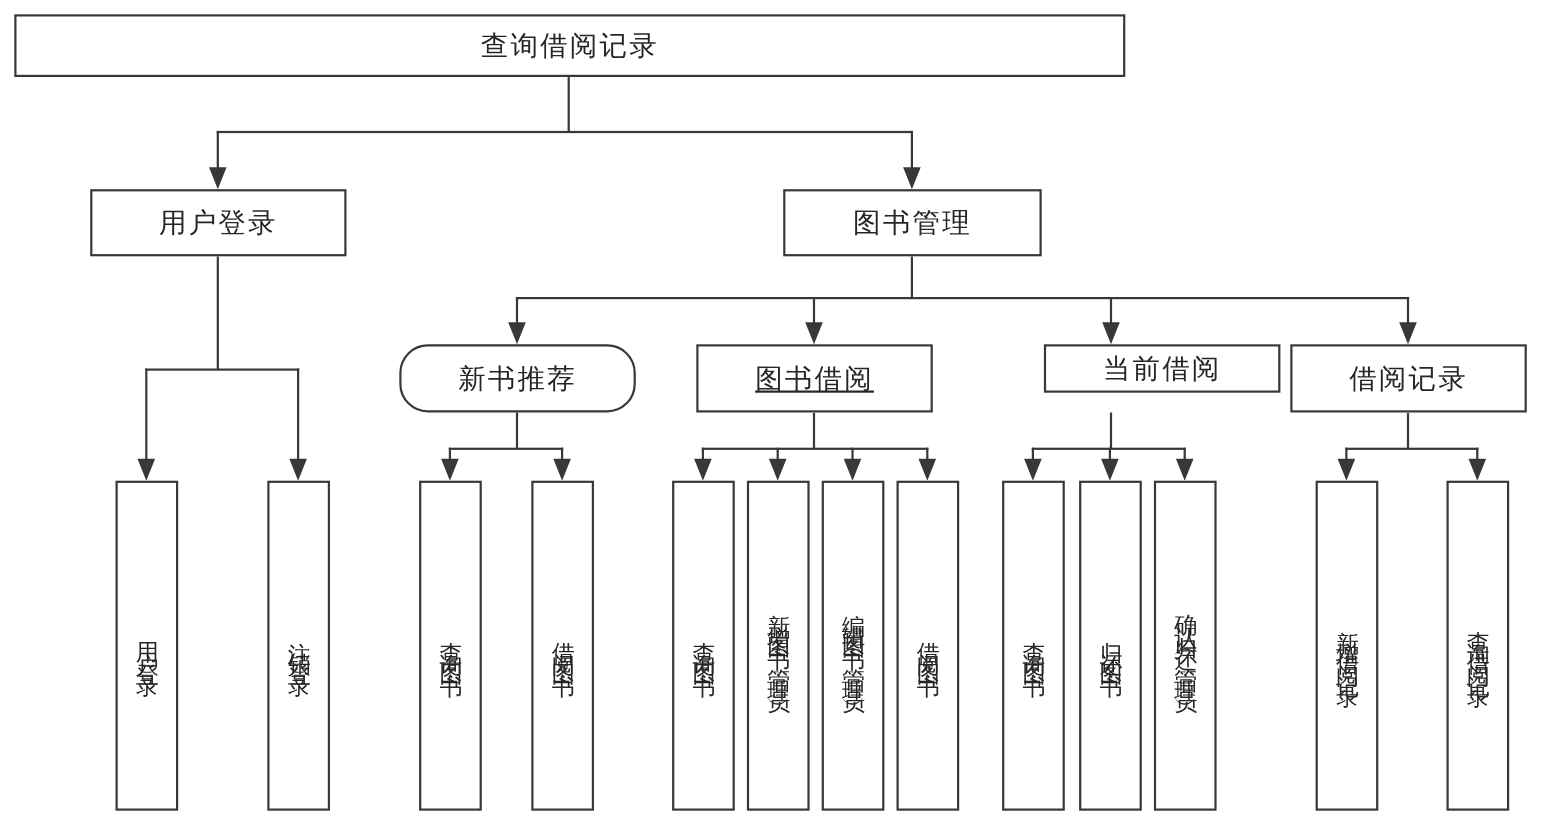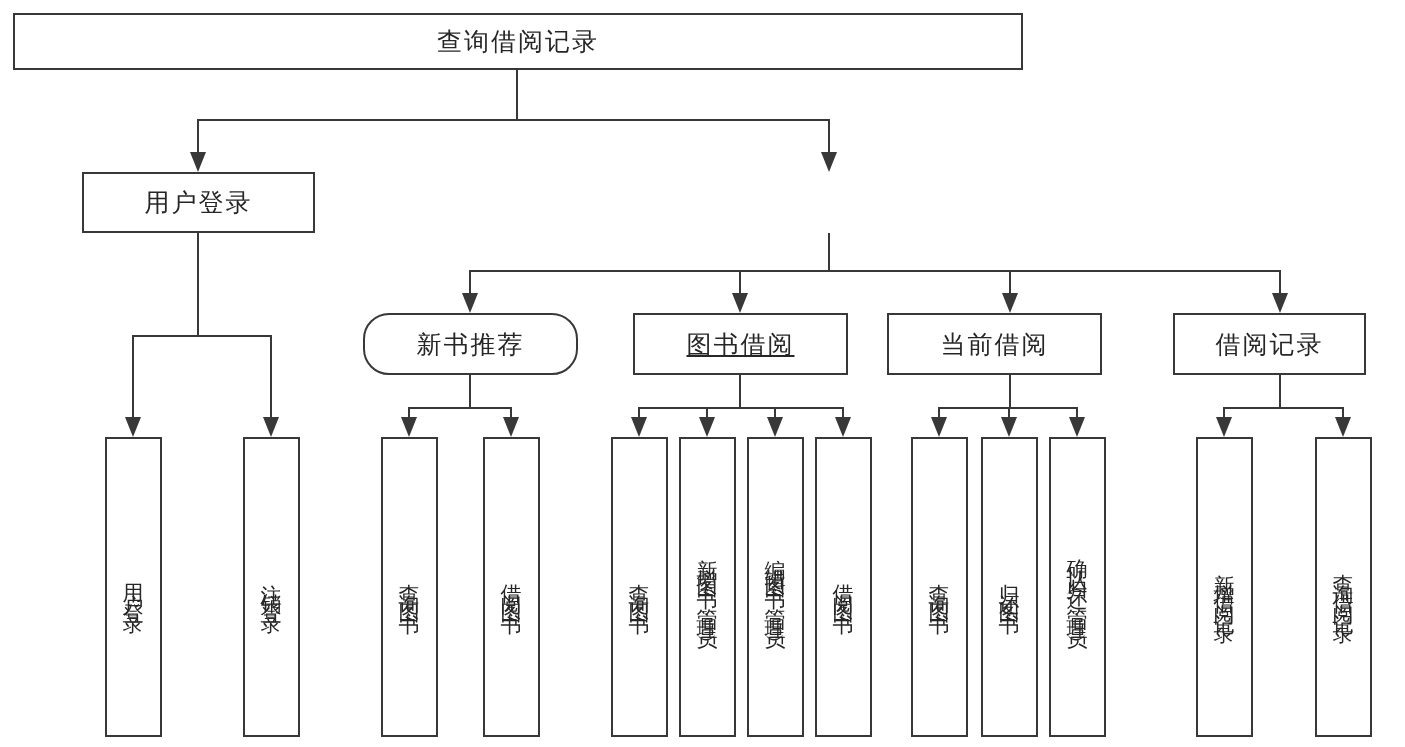--- a/index.html
+++ b/index.html
@@ -52,31 +52,34 @@
 
 <div class="canvas">
 
   <div class="node" style="left:13px; top:13px; width:1010px; height:57px;">
     <span>查询借阅记录</span>
   </div>
 
   <div class="node" style="left:82px; top:172px; width:233px; height:61px;">
     <span>用户登录</span>
   </div>
+  <div class="node" style="left:712px; top:172px; width:235px; height:61px;">
+    <span>图书管理</span>
+  </div>
 
   <div class="node" style="left:363px; top:313px; width:215px; height:62px;border-radius:26px;">
     <span>新书推荐</span>
   </div>
   <div class="node" style="left:633px; top:313px; width:215px; height:62px;text-decoration:underline;">
     <span>图书借阅</span>
   </div>
-  <div class="node" style="left:887px; top:313px; width:215px; height:62px;">
+  <div class="node" style="left:949px; top:313px; width:215px; height:44px;">
     <span>当前借阅</span>
   </div>
-  <div class="node" style="left:1173px; top:313px; width:193px; height:62px;">
+  <div class="node" style="left:1173px; top:313px; width:215px; height:62px;">
     <span>借阅记录</span>
   </div>
 
   <div class="leaf" style="left:105px;">
     <span>用户登录</span>
   </div>
   <div class="leaf" style="left:243px;">
     <span>注销登录</span>
   </div>
   <div class="leaf" style="left:381px;">

